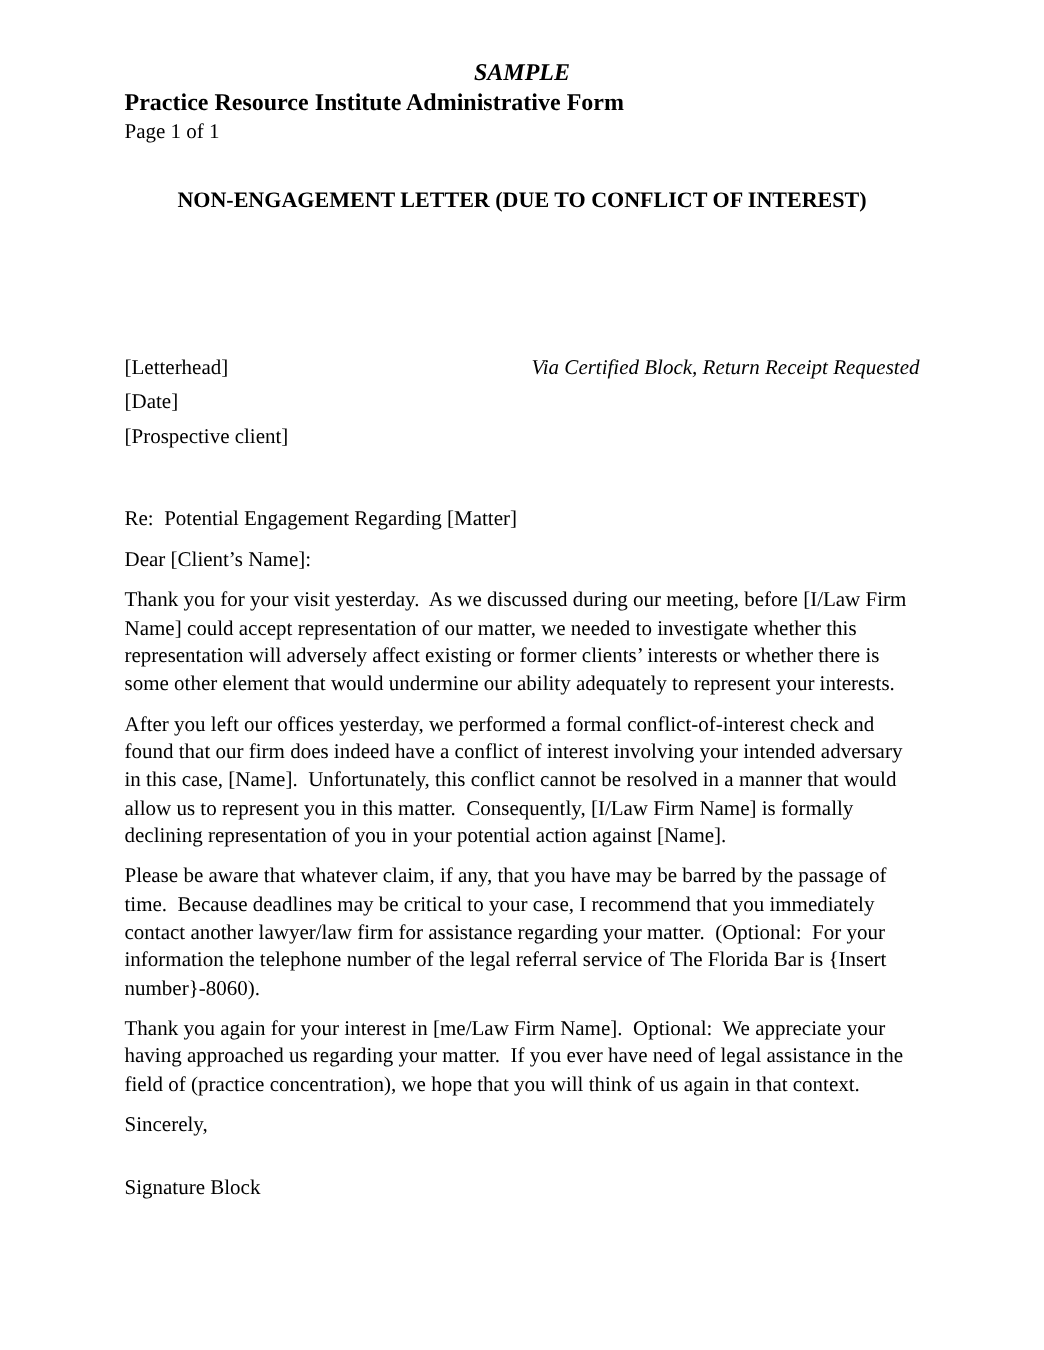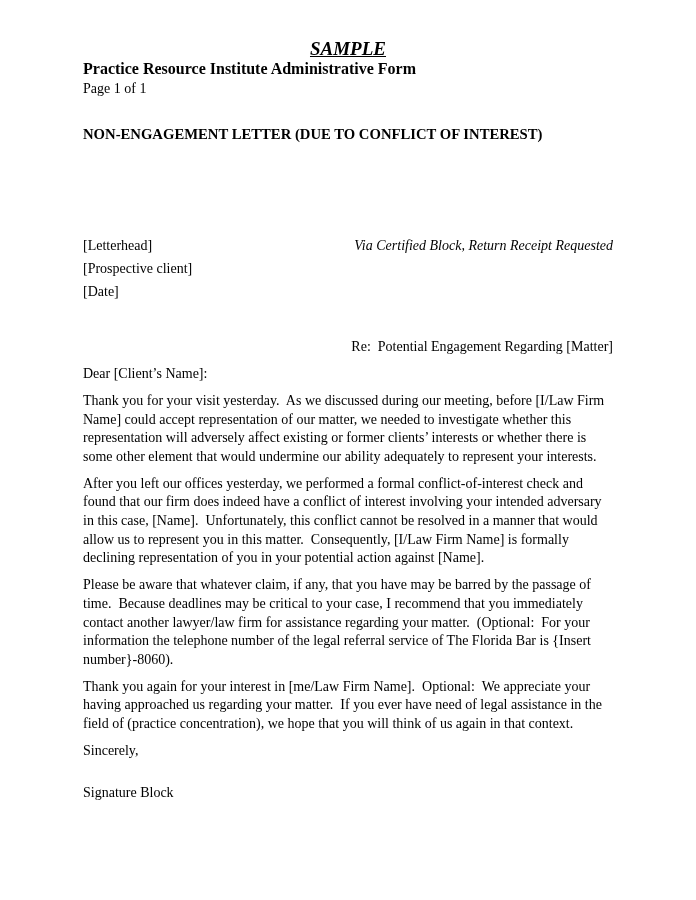--- a/index.html
+++ b/index.html
@@ -17,54 +17,53 @@
     font-family: "Liberation Serif", "DejaVu Serif", serif;
     font-size: 14px;
     line-height: 18.7px;
     padding: 38px 83px 0 83px;
     overflow: hidden;
   }
   .sample {
     text-align: center;
     font-weight: bold;
     font-style: italic;
-    font-size: 19px;
+    font-size: 16px;
     line-height: 21px;
-    text-decoration: underline;
   }
   .form-title {
     font-weight: bold;
     font-size: 16px;
     line-height: 20px;
   }
   .page-number {
     line-height: 19px;
   }
   .letter-title {
     margin-top: 27px;
+    text-align: center;
     font-weight: bold;
     font-size: 14.7px;
     line-height: 18.7px;
   }
   .letterhead-row {
     margin-top: 93px;
     display: flex;
     justify-content: space-between;
     align-items: baseline;
   }
   .delivery-note {
     font-style: italic;
   }
   .lh-line {
     margin-top: 4.3px;
   }
   .re-line {
     margin-top: 37px;
     white-space: pre-wrap;
-    text-align: right;
   }
   .salutation {
     margin-top: 8px;
     white-space: pre-wrap;
   }
   .body-para {
     margin: 8px 0 0 0;
     white-space: pre-wrap;
     text-align: left;
   }
@@ -86,23 +85,23 @@
 
   <div class="page-number">Page 1 of 1</div>
 
   <div class="letter-title">NON-ENGAGEMENT LETTER (DUE TO CONFLICT OF INTEREST)</div>
 
   <div class="letterhead-row">
     <span>[Letterhead]</span>
     <span class="delivery-note">Via Certified Block, Return Receipt Requested</span>
   </div>
 
+  <div class="lh-line">[Date]</div>
+
   <div class="lh-line">[Prospective client]</div>
-
-  <div class="lh-line">[Date]</div>
 
   <div class="re-line">Re:  Potential Engagement Regarding [Matter]</div>
 
   <div class="salutation">Dear [Client’s Name]:</div>
 
   <p class="body-para">Thank you for your visit yesterday.  As we discussed during our meeting, before [I/Law Firm Name] could accept representation of our matter, we needed to investigate whether this representation will adversely affect existing or former clients’ interests or whether there is some other element that would undermine our ability adequately to represent your interests.</p>
 
   <p class="body-para">After you left our offices yesterday, we performed a formal conflict-of-interest check and found that our firm does indeed have a conflict of interest involving your intended adversary in this case, [Name].  Unfortunately, this conflict cannot be resolved in a manner that would allow us to represent you in this matter.  Consequently, [I/Law Firm Name] is formally declining representation of you in your potential action against [Name].</p>
 
   <p class="body-para">Please be aware that whatever claim, if any, that you have may be barred by the passage of time.  Because deadlines may be critical to your case, I recommend that you immediately contact another lawyer/law firm for assistance regarding your matter.  (Optional:  For your information the telephone number of the legal referral service of The Florida Bar is {Insert number}-8060).</p>

